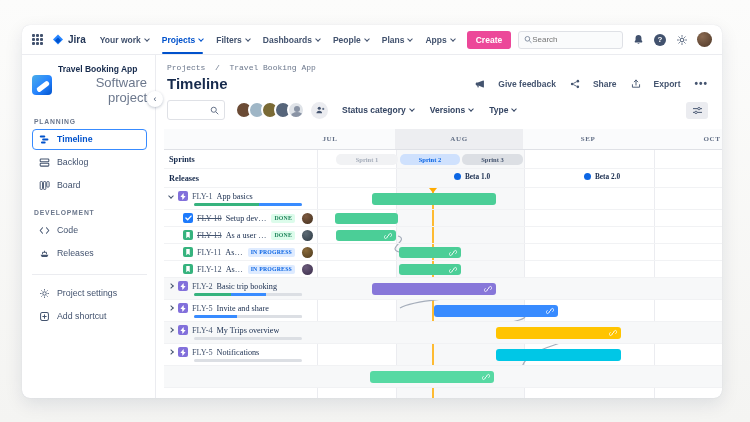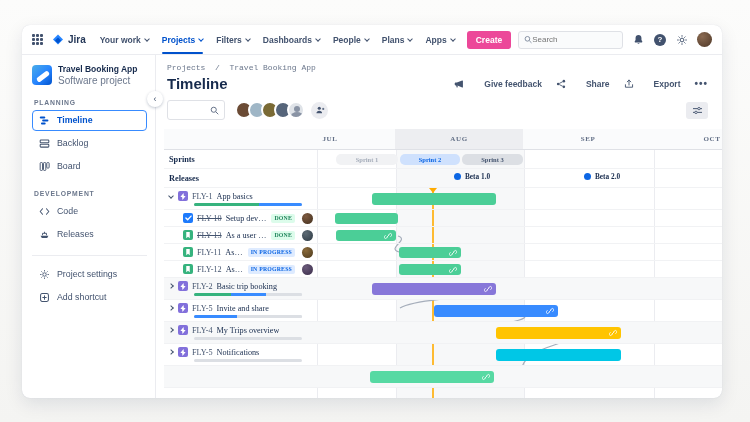--- a/index.html
+++ b/index.html
@@ -34,35 +34,35 @@
   .help-c { width:12px; height:12px; border-radius:50%; background:#42526E; color:#fff; font-size:8px; font-weight:700; display:flex; align-items:center; justify-content:center; }
   .avatar-top { width:15px; height:15px; border-radius:50%; background:radial-gradient(circle at 35% 30%,#8a6a52,#4e3726); cursor:pointer; }
   
   .body { flex:1; display:flex; min-height:0; }
   .sidebar { width:134px; flex:0 0 134px; border-right:1px solid #EBECF0; padding:10px 8px 0 10px; position:relative; }
   .collapse-btn { position:absolute; right:-8px; top:36px; width:16px; height:16px; border-radius:50%; background:#fff; box-shadow:0 1px 3px rgba(9,30,66,.25); color:#44546F; font-size:9px; display:flex; align-items:center; justify-content:center; cursor:pointer; z-index:5; }
   .proj { display:flex; gap:6px; align-items:center; }
   .proj-av { width:20px; height:20px; border-radius:4px; background:linear-gradient(135deg,#4BADE8 0%,#2684FF 55%,#0052CC 100%); position:relative; overflow:hidden; flex:0 0 20px; }
   .proj-av::after { content:""; position:absolute; left:4px; top:9px; width:14px; height:5px; background:#fff; transform:rotate(-38deg); border-radius:2px; }
   .proj-name { font-size:8.5px; font-weight:700; color:#172B4D; line-height:1.15; }
-  .proj-type { font-size:10px; color:#6B778C; }
+  .proj-type { font-size:13px; color:#6B778C;text-align:right; }
   .sec-label { font-size:6.8px; font-weight:700; letter-spacing:.8px; color:#6B778C; margin:13px 0 4px 2px; }
   .side-item { display:flex; align-items:center; gap:7px; height:21px; padding:0 5px; border-radius:4px; font-size:8.8px; color:#42526E; cursor:pointer; border:1.5px solid transparent; margin-bottom:2px; }
   .side-item .sic { width:12px; height:12px; flex:0 0 12px; display:flex; align-items:center; justify-content:center; color:#44546F; }
   .side-item.selected { border-color:#388BFF; color:#0052CC; font-weight:600; }
   .side-item.selected .sic { color:#0052CC; }
   .side-div { border-top:1px solid #EBECF0; margin:10px 0 8px; }
   
   .main { flex:1; min-width:0; display:flex; flex-direction:column; padding:8px 0 0 8px; }
   .crumbs { font-size:8px; color:#6B778C; padding-left:3px;font-family:Liberation Mono, monospace; }
   .crumbs a { color:#6B778C; text-decoration:none; cursor:pointer; }
   .title-row { display:flex; align-items:center; padding:3px 14px 0 3px; }
   .page-title { font-size:15px; font-weight:700; color:#172B4D; }
   .hdr-actions { margin-left:auto; display:flex; align-items:center; gap:14px; font-size:8.5px; font-weight:600; color:#44546F; }
-  .hdr-action { display:flex; align-items:center; gap:20px; cursor:pointer; }
+  .hdr-action { display:flex; align-items:center; gap:13px; cursor:pointer; }
   .more-dots { font-size:10px; letter-spacing:1px; color:#44546F; cursor:pointer; }
   .toolbar { display:flex; align-items:center; margin-top:7px; padding:0 14px 0 3px; height:22px; }
   .tb-search { width:58px; height:20px; border:1px solid #DFE1E6; border-radius:3px; display:flex; align-items:center; justify-content:flex-end; padding:0 5px; color:#7A869A; background:#fff; }
   .avs { display:flex; margin-left:10px; }
   .av { width:18px; height:18px; border-radius:50%; border:2px solid #fff; margin-left:-5px; position:relative; cursor:pointer; }
   .av:first-child { margin-left:0; }
   .av.generic { background:#DFE3E8; overflow:hidden; }
   .av.generic::before { content:""; position:absolute; left:4.5px; top:2.5px; width:6px; height:6px; border-radius:50%; background:#8993A4; }
   .av.generic::after { content:""; position:absolute; left:1.5px; top:9px; width:12px; height:8px; border-radius:50%; background:#8993A4; }
   .add-person { width:17px; height:17px; border-radius:50%; background:#EBECF0; margin-left:6px; display:flex; align-items:center; justify-content:center; color:#44546F; cursor:pointer; }
@@ -334,20 +334,34 @@
           <span class="av" style="background: rgb(86, 101, 122);"></span>
           <span class="av generic"></span>
         </div>
         <span class="add-person">
           <svg width="10" height="10" viewBox="0 0 14 14">
               <circle cx="6" cy="4.5" r="2.2" fill="#44546F"></circle>
               <path d="M2 11.5c0-2.2 1.8-3.5 4-3.5s4 1.3 4 3.5" fill="#44546F"></path>
               <path d="M11.5 4v3M10 5.5h3" stroke="#44546F" stroke-width="1.2"></path>
             </svg>
         </span>
+        <div class="filters">
+          <span class="filter">
+              <span>Status category</span>
+              <span class="chev"></span>
+            </span>
+          <span class="filter">
+              <span>Versions</span>
+              <span class="chev"></span>
+            </span>
+          <span class="filter">
+              <span>Type</span>
+              <span class="chev"></span>
+            </span>
+        </div>
         <span class="settings-btn">
           <svg width="11" height="9" viewBox="0 0 14 12">
               <path d="M1 3.5h12M1 8.5h12" stroke="#44546F" stroke-width="1.3"></path>
               <circle cx="9" cy="3.5" r="1.6" fill="#fff" stroke="#44546F" stroke-width="1.2"></circle>
               <circle cx="5" cy="8.5" r="1.6" fill="#fff" stroke="#44546F" stroke-width="1.2"></circle>
             </svg>
         </span>
       </div>
 
       <div class="tl">

